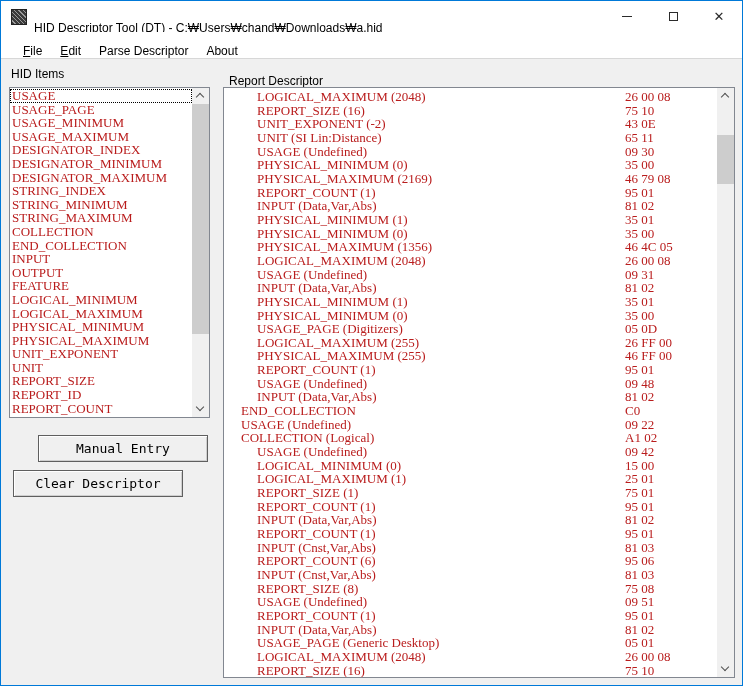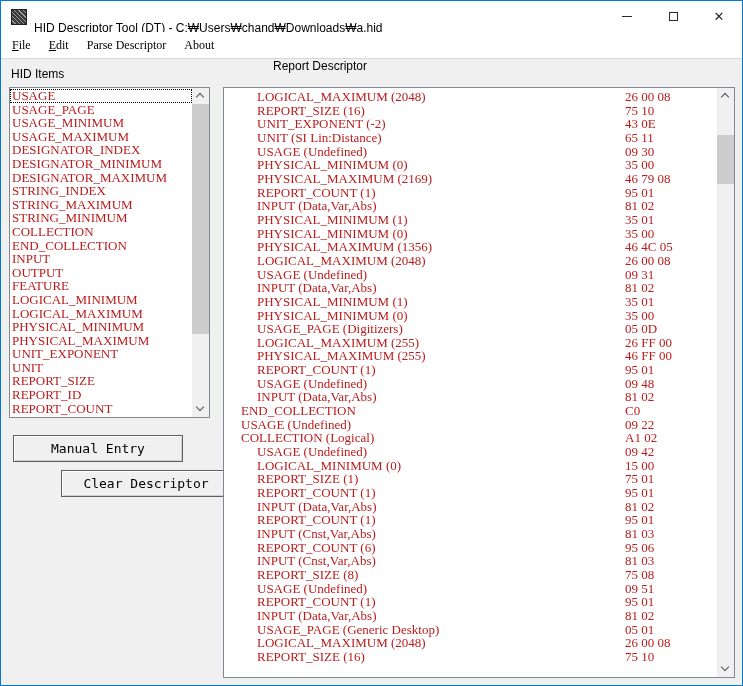--- a/index.html
+++ b/index.html
@@ -26,29 +26,29 @@
   .win-controls { position:absolute; right:0; top:0; height:31px; display:flex; }
   .win-btn { width:46px; height:31px; display:flex; align-items:center; justify-content:center; color:#2b2b2b; }
   .glyph-min { display:block; width:10px; border-top:1px solid #2b2b2b; }
   .glyph-max { display:block; width:9px; height:9px; border:1px solid #2b2b2b; }
   .glyph-close { font-size:13px; line-height:13px; }
 
   
   .menubar {
     position:absolute; left:0; top:31px; width:100%; height:27px;
     background:#ffffff; border-bottom:1px solid #d7d7d7;
-    padding-left:2px; font-size:12px; display:flex; align-items:center;font-family:Liberation Serif, serif;
+    padding-left:13px; font-size:12px; display:flex; align-items:flex-end;
   }
   .menu-item { padding:0 9px; color:#000; white-space:nowrap; cursor:default; }
   .menu-item u { text-decoration:underline; }
 
   
   .panel-label { position:absolute; font-size:12px; color:#000000; }
   .label-left  { left:10px;  top:66px; }
-  .label-right { left:228px; top:58px;margin-left:44px; }
+  .label-right { left:228px; top:73px; }
 
   
   .mono { font-family:Liberation Serif, serif; font-size:13px; color:#b91c1c; }
 
   
   .listbox {
     position:absolute; left:8px; top:86px; width:201px; height:331px;
     background:#ffffff; border:1px solid #828790;
   }
   .list-inner { position:absolute; left:0; top:1px; right:17px; bottom:0; overflow:hidden; }
@@ -70,22 +70,22 @@
   .sb-thumb { position:absolute; left:0; width:17px; background:#cdcdcd; }
 
   
   .push-btn {
     position:absolute; left:12px; width:170px; height:27px;
     background:#f0f0f0; border:1px solid #5f5f5f;
     box-shadow:inset 1px 1px 0 #ffffff, inset -1px -1px 0 #cfcfcf;
     font-family:"DejaVu Sans Mono","Liberation Mono",monospace; font-size:13px; color:#000;
     display:flex; align-items:center; justify-content:center; cursor:default;
   }
-  .btn-manual { top:434px; }
-  .btn-clear  { top:469px;margin-left:48px; }
+  .btn-manual { top:434px;margin-left:25px; }
+  .btn-clear  { top:469px; }
 
   
   .descbox {
     position:absolute; left:222px; top:86px; width:512px; height:591px;
     background:#ffffff; border:1px solid #828790;
   }
   .desc-inner { position:absolute; left:2px; top:2px; right:17px; bottom:0; overflow:hidden; }
   .desc-row { position:relative; height:13.67px; line-height:13.6px; white-space:nowrap; }
   .desc-row .lbl { display:inline-block; }
   .desc-row.ind1 .lbl { padding-left:15px; }
@@ -126,22 +126,22 @@
   <div class="listbox">
     <div class="list-inner mono">
         <div class="list-item focused">USAGE</div>
         <div class="list-item">USAGE_PAGE</div>
         <div class="list-item">USAGE_MINIMUM</div>
         <div class="list-item">USAGE_MAXIMUM</div>
         <div class="list-item">DESIGNATOR_INDEX</div>
         <div class="list-item">DESIGNATOR_MINIMUM</div>
         <div class="list-item">DESIGNATOR_MAXIMUM</div>
         <div class="list-item">STRING_INDEX</div>
+        <div class="list-item">STRING_MINIMUM</div>
         <div class="list-item">STRING_MAXIMUM</div>
-        <div class="list-item">STRING_MINIMUM</div>
         <div class="list-item">COLLECTION</div>
         <div class="list-item">END_COLLECTION</div>
         <div class="list-item">INPUT</div>
         <div class="list-item">OUTPUT</div>
         <div class="list-item">FEATURE</div>
         <div class="list-item">LOGICAL_MINIMUM</div>
         <div class="list-item">LOGICAL_MAXIMUM</div>
         <div class="list-item">PHYSICAL_MINIMUM</div>
         <div class="list-item">PHYSICAL_MAXIMUM</div>
         <div class="list-item">UNIT_EXPONENT</div>
@@ -187,20 +187,21 @@
         <div class="desc-row ind2"><span class="lbl">LOGICAL_MAXIMUM (255)</span><span class="hex">26 FF 00</span></div>
         <div class="desc-row ind2"><span class="lbl">PHYSICAL_MAXIMUM (255)</span><span class="hex">46 FF 00</span></div>
         <div class="desc-row ind2"><span class="lbl">REPORT_COUNT (1)</span><span class="hex">95 01</span></div>
         <div class="desc-row ind2"><span class="lbl">USAGE (Undefined)</span><span class="hex">09 48</span></div>
         <div class="desc-row ind2"><span class="lbl">INPUT (Data,Var,Abs)</span><span class="hex">81 02</span></div>
         <div class="desc-row ind1"><span class="lbl">END_COLLECTION</span><span class="hex">C0</span></div>
         <div class="desc-row ind1"><span class="lbl">USAGE (Undefined)</span><span class="hex">09 22</span></div>
         <div class="desc-row ind1"><span class="lbl">COLLECTION (Logical)</span><span class="hex">A1 02</span></div>
         <div class="desc-row ind2"><span class="lbl">USAGE (Undefined)</span><span class="hex">09 42</span></div>
         <div class="desc-row ind2"><span class="lbl">LOGICAL_MINIMUM (0)</span><span class="hex">15 00</span></div>
+        <div class="desc-row ind2"><span class="lbl">LOGICAL_MAXIMUM (1)</span><span class="hex">25 01</span></div>
         <div class="desc-row ind2"><span class="lbl">REPORT_SIZE (1)</span><span class="hex">75 01</span></div>
         <div class="desc-row ind2"><span class="lbl">REPORT_COUNT (1)</span><span class="hex">95 01</span></div>
         <div class="desc-row ind2"><span class="lbl">INPUT (Data,Var,Abs)</span><span class="hex">81 02</span></div>
         <div class="desc-row ind2"><span class="lbl">REPORT_COUNT (1)</span><span class="hex">95 01</span></div>
         <div class="desc-row ind2"><span class="lbl">INPUT (Cnst,Var,Abs)</span><span class="hex">81 03</span></div>
         <div class="desc-row ind2"><span class="lbl">REPORT_COUNT (6)</span><span class="hex">95 06</span></div>
         <div class="desc-row ind2"><span class="lbl">INPUT (Cnst,Var,Abs)</span><span class="hex">81 03</span></div>
         <div class="desc-row ind2"><span class="lbl">REPORT_SIZE (8)</span><span class="hex">75 08</span></div>
         <div class="desc-row ind2"><span class="lbl">USAGE (Undefined)</span><span class="hex">09 51</span></div>
         <div class="desc-row ind2"><span class="lbl">REPORT_COUNT (1)</span><span class="hex">95 01</span></div>

